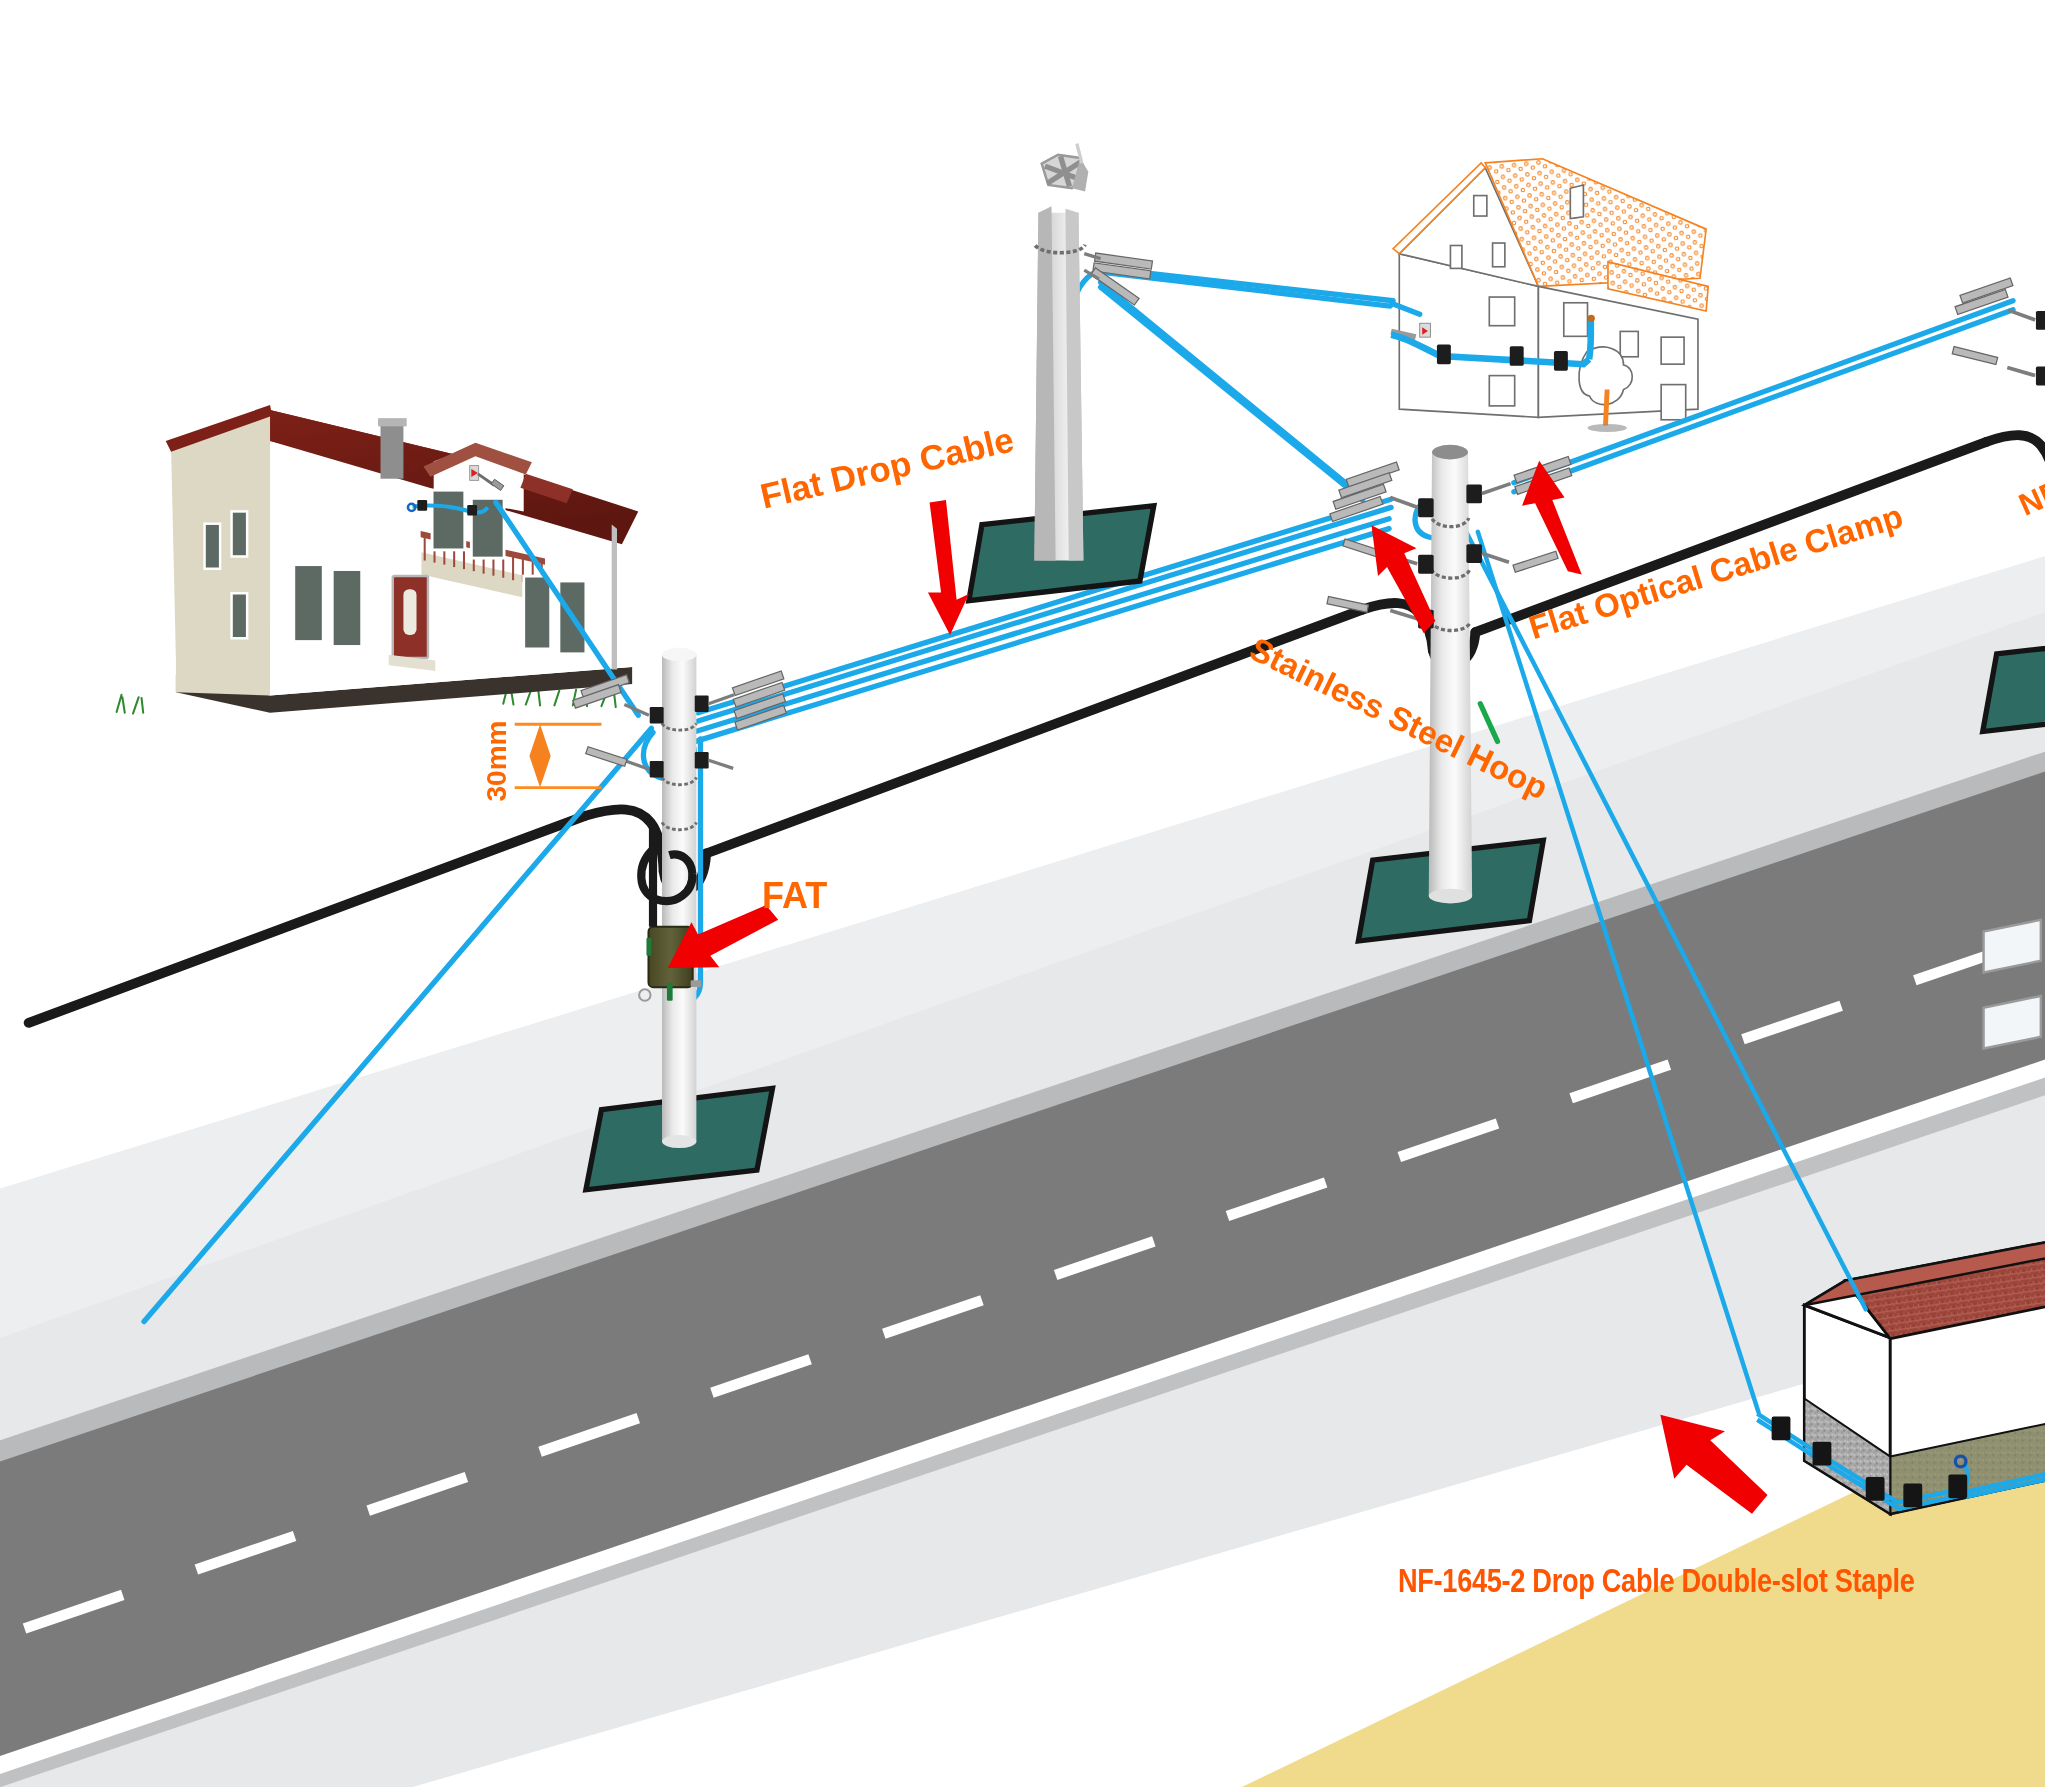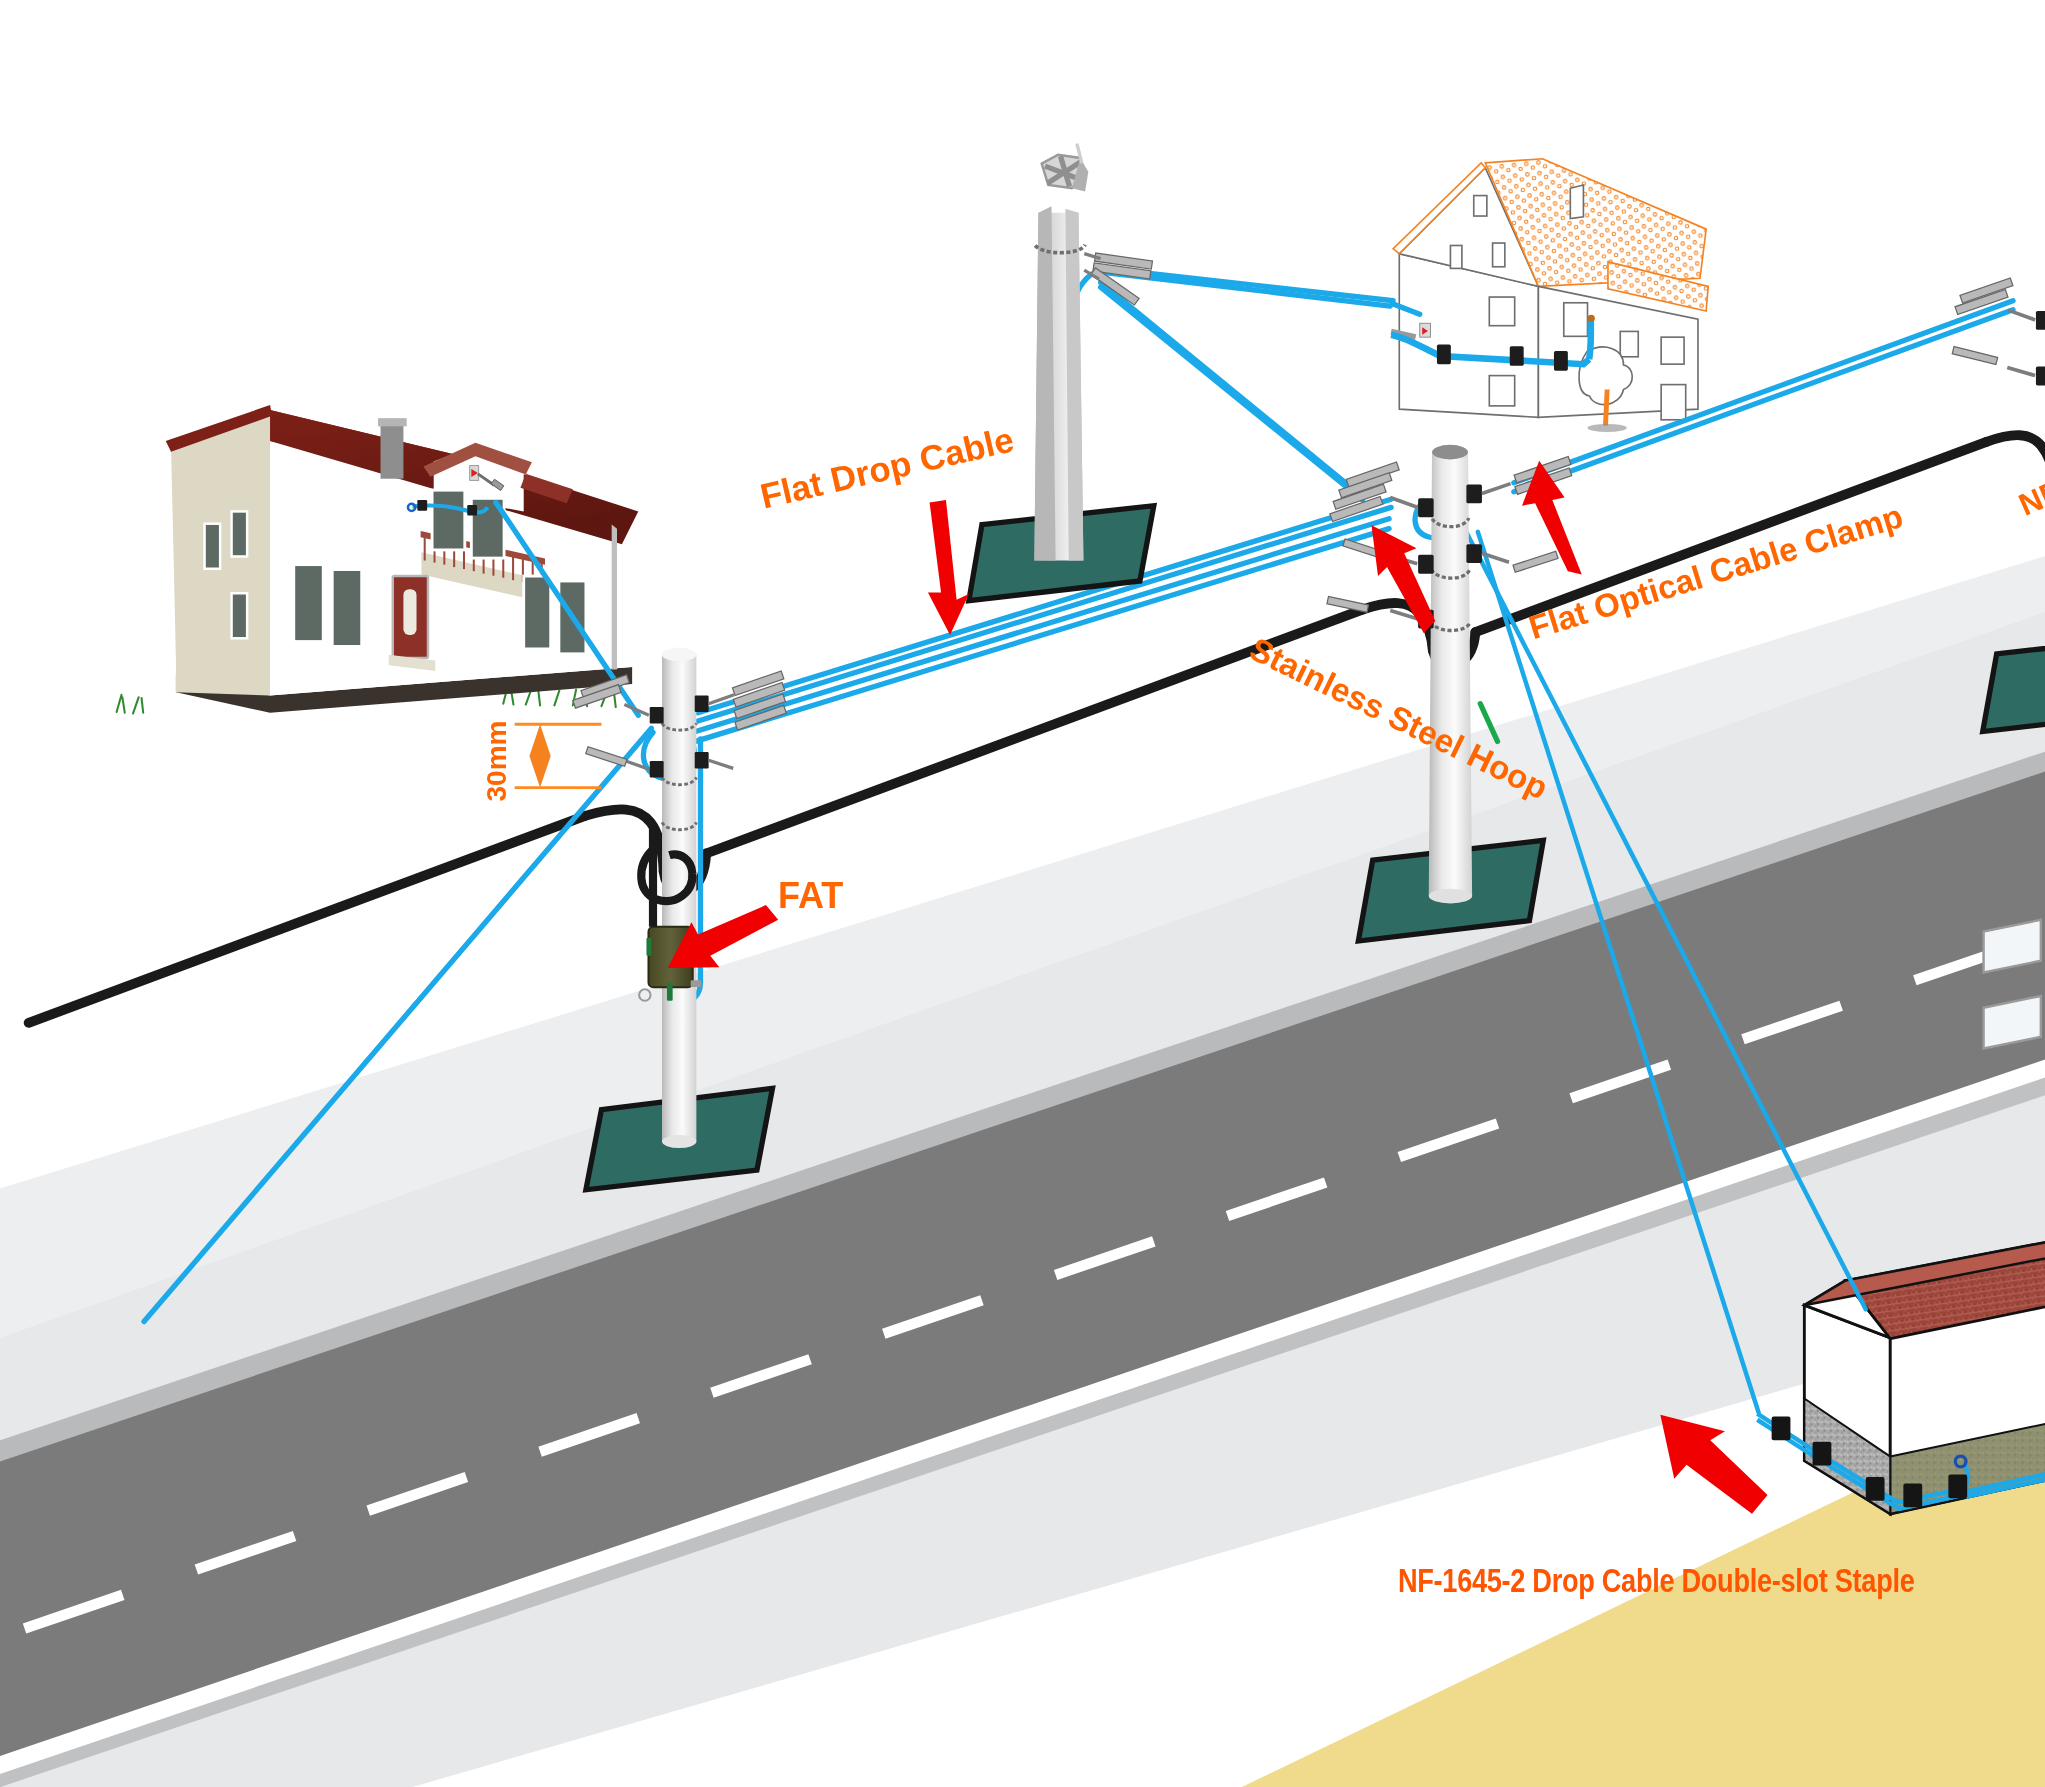--- a/index.html
+++ b/index.html
@@ -515,21 +515,21 @@
   </svg>
 
   <div class="lbl" style="left:761px;top:477px;font-size:35px;transform:rotate(-13deg);">Flat Drop Cable</div>
 
   <div class="lbl" style="left:1252px;top:628px;font-size:33px;transform:rotate(26deg);">Stainless Steel Hoop</div>
 
   <div class="lbl" style="left:1530px;top:610px;font-size:33px;transform:rotate(-17deg);">Flat Optical Cable Clamp</div>
 
   <div class="lbl" style="left:2021px;top:489px;font-size:31px;transform:rotate(-24deg);">NF-OK-01FTTH H-Type Hook</div>
 
-  <div class="lbl" style="left:778px;top:875px;font-size:36px;">FAT</div>
+  <div class="lbl" style="left:762px;top:875px;font-size:36px;">FAT</div>
 
   <div class="lbl" style="left:1398px;top:1561px;font-size:34px;color:#ff5500;
               font-family:'Liberation Sans Narrow','Liberation Sans',sans-serif;
               transform:scaleX(0.80);transform-origin:0 50%;letter-spacing:-0.4px;">NF-1645-2 Drop Cable Double-slot Staple</div>
 
   <div class="lbl" style="left:497px;top:761px;font-size:28px;transform:rotate(-90deg) translate(-50%,-50%);transform-origin:0 0;">30mm</div>
 
 </div>
 
 

